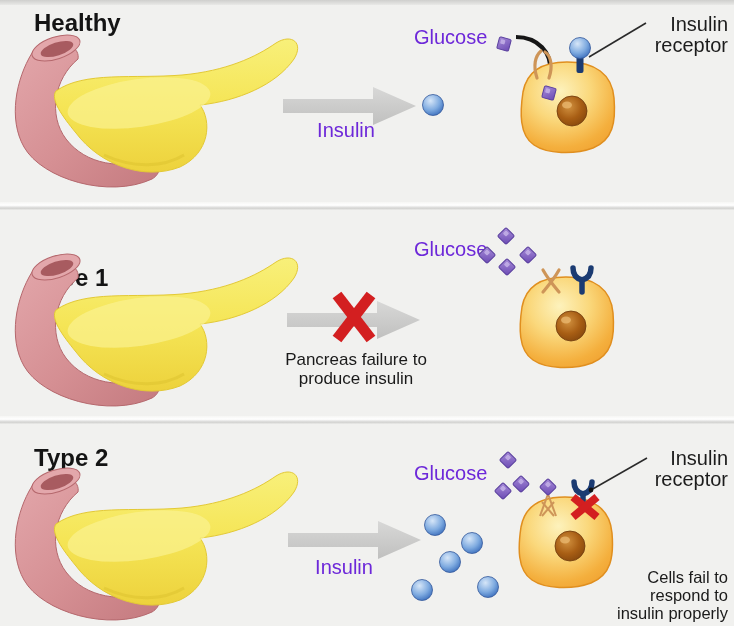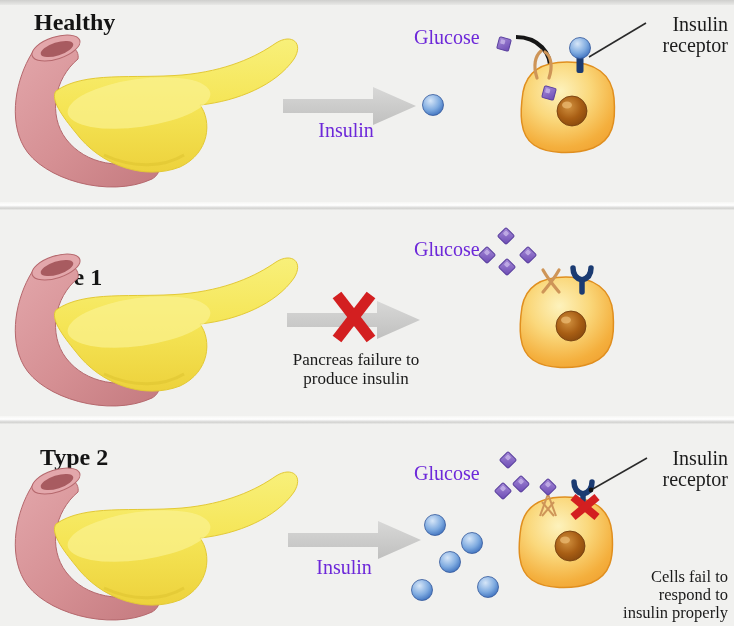--- a/index.html
+++ b/index.html
@@ -1,18 +1,18 @@
 <!DOCTYPE html>
 <html><head>
 <meta charset="utf-8">
 <style>
   html,body{margin:0;padding:0;background:#e9e9e7;}
   .figure{
     position:relative;width:734px;height:626px;background:#F1F1EF;
-    overflow:hidden;font-family:Liberation Serif, serif;color:#1c1c1c;
+    overflow:hidden;font-family:Liberation Sans, sans-serif;color:#1c1c1c;
   }
   .strip{height:5px;background:linear-gradient(180deg,#CFCFCD,#E9E9E7);}
   .panel{position:relative;background:#F1F1EF;}
   .panel1{height:197px;}
   .panel2{height:206px;}
   .panel3{height:202px;}
   .sep{height:8px;background:linear-gradient(180deg,#F6F6F4 0%,#FFFFFF 40%,#D2D2D0 78%,#ECECEA 100%);}
   .abs{position:absolute;}
   .title{font-size:24px;font-weight:700;color:#141414;}
   .lbl{font-size:20px;color:#6d28d9;}
@@ -198,21 +198,21 @@
     </svg>
 
     <svg class="abs" style="left:569px;top:57px;" width="26" height="30">
         <use href="#def-y" transform="translate(13,12)"></use>
       </svg>
   </div>
 
   <div class="sep"></div>
 
   <div class="panel panel3">
-    <div class="abs title" style="left:40px;top:20px;">Type 2</div>
+    <div class="abs title" style="left:34px;top:20px;">Type 2</div>
 
     <svg class="abs" style="left:4px;top:36px;" width="310" height="165">
         <use href="#def-pancreas"></use>
       </svg>
 
     <svg class="abs" style="left:288px;top:94px;" width="134" height="44">
         <use href="#def-arrow"></use>
       </svg>
     <div class="abs lbl center" style="left:296px;top:132px;width:96px;">Insulin</div>
 

